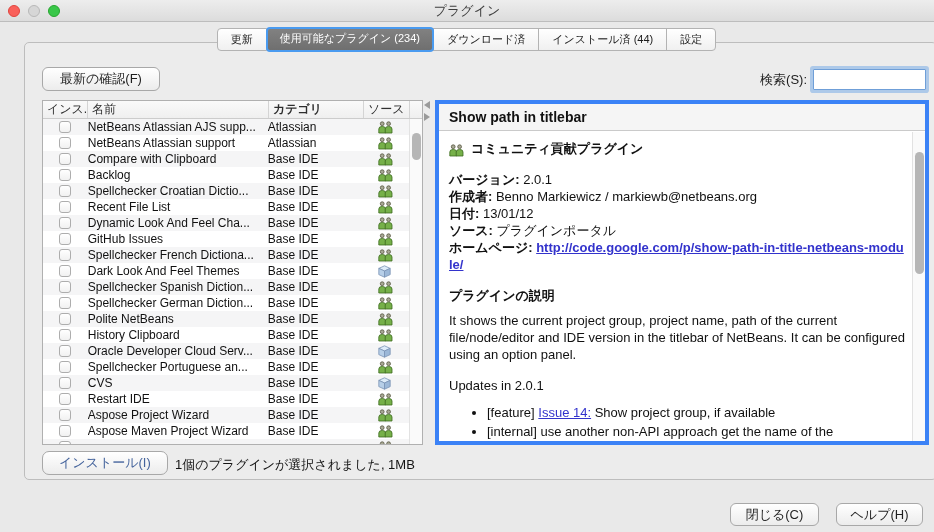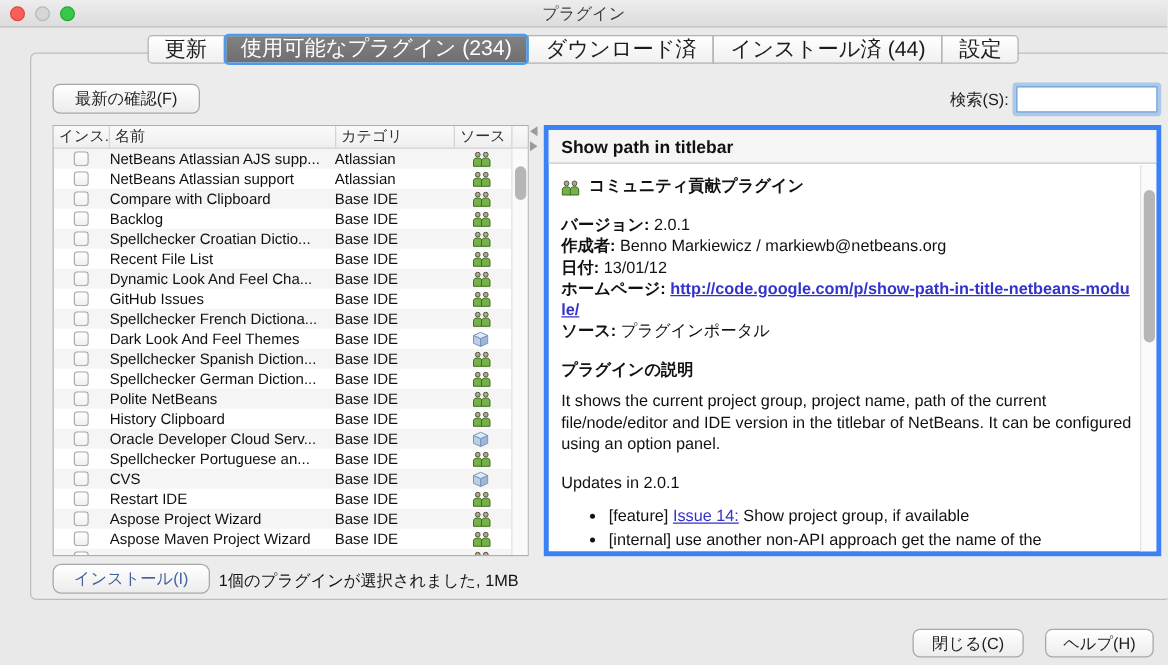--- a/index.html
+++ b/index.html
@@ -11,21 +11,21 @@
     background:linear-gradient(#ededed,#dcdcdc); border-bottom:1px solid #bdbdbd; }
   .traffic { position:absolute; top:5px; width:12px; height:12px; border-radius:50%; }
   .tl-red   { left:8px;  background:#f9605a; border:1px solid #e0443e; }
   .tl-gray  { left:28px; background:#d6d6d6; border:1px solid #b8b8b8; }
   .tl-green { left:48px; background:#39c749; border:1px solid #27a62f; }
   .win-title { position:absolute; top:0; left:0; right:0; height:22px; line-height:22px;
     text-align:center; font-size:13px; color:#3e3e3e; }
 
   
   .tabs { position:absolute; top:28px; left:0; right:0; display:flex; justify-content:center; z-index:6; }
-  .tab { height:23px; line-height:21px; padding:0 13px; font-size:17px; color:#1c1c1c;
+  .tab { height:23px; line-height:21px; padding:0 13px; font-size:11px; color:#1c1c1c;
     background:linear-gradient(#ffffff,#f0f0f0); border:1px solid #b3b3b3; margin-left:-1px;
     white-space:nowrap; cursor:default; }
   .tab:first-child { border-radius:4px 0 0 4px; }
   .tab:last-child  { border-radius:0 4px 4px 0; }
   .tab.selected { background:linear-gradient(#818181,#6f6f6f); color:#fff;
     border:2px solid #4a9bf0; border-radius:4px; line-height:19px; padding:0 12px;
     position:relative; z-index:2; margin-top:-1px; height:25px; }
 
   
   .panel { position:absolute; left:24px; top:42px; width:913px; height:438px;
@@ -41,21 +41,21 @@
   .search-input { width:113px; height:21px; border:1px solid #6f9fd8; background:#fff;
     box-shadow:0 0 0 3px rgba(110,165,230,0.5); border-radius:1px; font-size:13px; padding:0 3px; outline:none; }
 
   
   .table { position:absolute; left:17px; top:57px; width:381px; height:345px;
     background:#fff; border:1px solid #b0b0b0; }
   .thead { position:absolute; top:0; left:0; right:0; height:18px; display:flex;
     background:linear-gradient(#fafafa,#efefef); border-bottom:1px solid #cccccc;
     font-size:12px; color:#2e2e2e; }
   .th { line-height:17px; padding-left:4px; border-right:1px solid #d4d4d4; overflow:hidden; white-space:nowrap; }
-  .th.c0 { width:45px; } .th.c1 { width:181px; } .th.c2 { width:95px; } .th.c3 { width:46px; }
+  .th.c0 { width:45px; } .th.c1 { width:181px; } .th.c2 { width:95px;font-weight:bold; } .th.c3 { width:46px; }
   .tbody { position:absolute; top:18px; left:0; right:13px; bottom:0; overflow:hidden; }
   .trow { height:16px; display:flex; align-items:center; font-size:12px; color:#111; }
   .trow.alt { background:#f5f5f6; }
   .cell { overflow:hidden; white-space:nowrap; }
   .cell.c0 { width:45px; display:flex; justify-content:center; }
   .cell.c1 { width:181px; } .cell.c2 { width:95px; }
   .cell.c3 { width:47px; display:flex; justify-content:center; }
   .checkbox { width:12px; height:12px; background:linear-gradient(#ffffff,#f1f1f1);
     border:1px solid #adadad; border-radius:3px; }
   .src-icon { display:inline-block; width:15px; height:13px; }
@@ -466,22 +466,22 @@
               <path d="M0.8 12 L0.8 8 Q0.8 5.4 4.2 5.4 Q7.6 5.4 7.6 8 L7.6 12 Z" fill="#76b049" stroke="#3c6b1e" stroke-width="0.8"></path>
               <circle cx="10.6" cy="2.7" r="1.9" fill="#a9a996" stroke="#55553f" stroke-width="0.8"></circle>
               <path d="M7.2 12 L7.2 8 Q7.2 5.4 10.6 5.4 Q14 5.4 14 8 L14 12 Z" fill="#76b049" stroke="#3c6b1e" stroke-width="0.8"></path>
             </svg></span>
         <span>コミュニティ貢献プラグイン</span>
       </div>
       <div id="meta-lines">
           <div class="meta-line"><b>バージョン: </b>2.0.1</div>
           <div class="meta-line"><b>作成者: </b>Benno Markiewicz / markiewb@netbeans.org</div>
           <div class="meta-line"><b>日付: </b>13/01/12</div>
+          <div class="meta-line"><b>ソース: </b>プラグインポータル</div>
           <div class="meta-line"><b>ホームページ: </b><span class="link">http://code.google.com/p/show-path-in-title-netbeans-module/</span></div>
-          <div class="meta-line"><b>ソース: </b>プラグインポータル</div>
         </div>
       <div class="desc-head">プラグインの説明</div>
       <div>It shows the current project group, project name, path of the current file/node/editor and IDE version in the titlebar of NetBeans. It can be configured using an option panel.</div>
       <div class="updates">Updates in 2.0.1</div>
       <ul class="bullets" id="updates-list">
           <li>[feature] <span class="bullet-link">Issue 14:</span> Show project group, if available</li>
           <li>[internal] use another non-API approach get the name of the</li>
         </ul>
     </div>
     <div class="vscroll">

